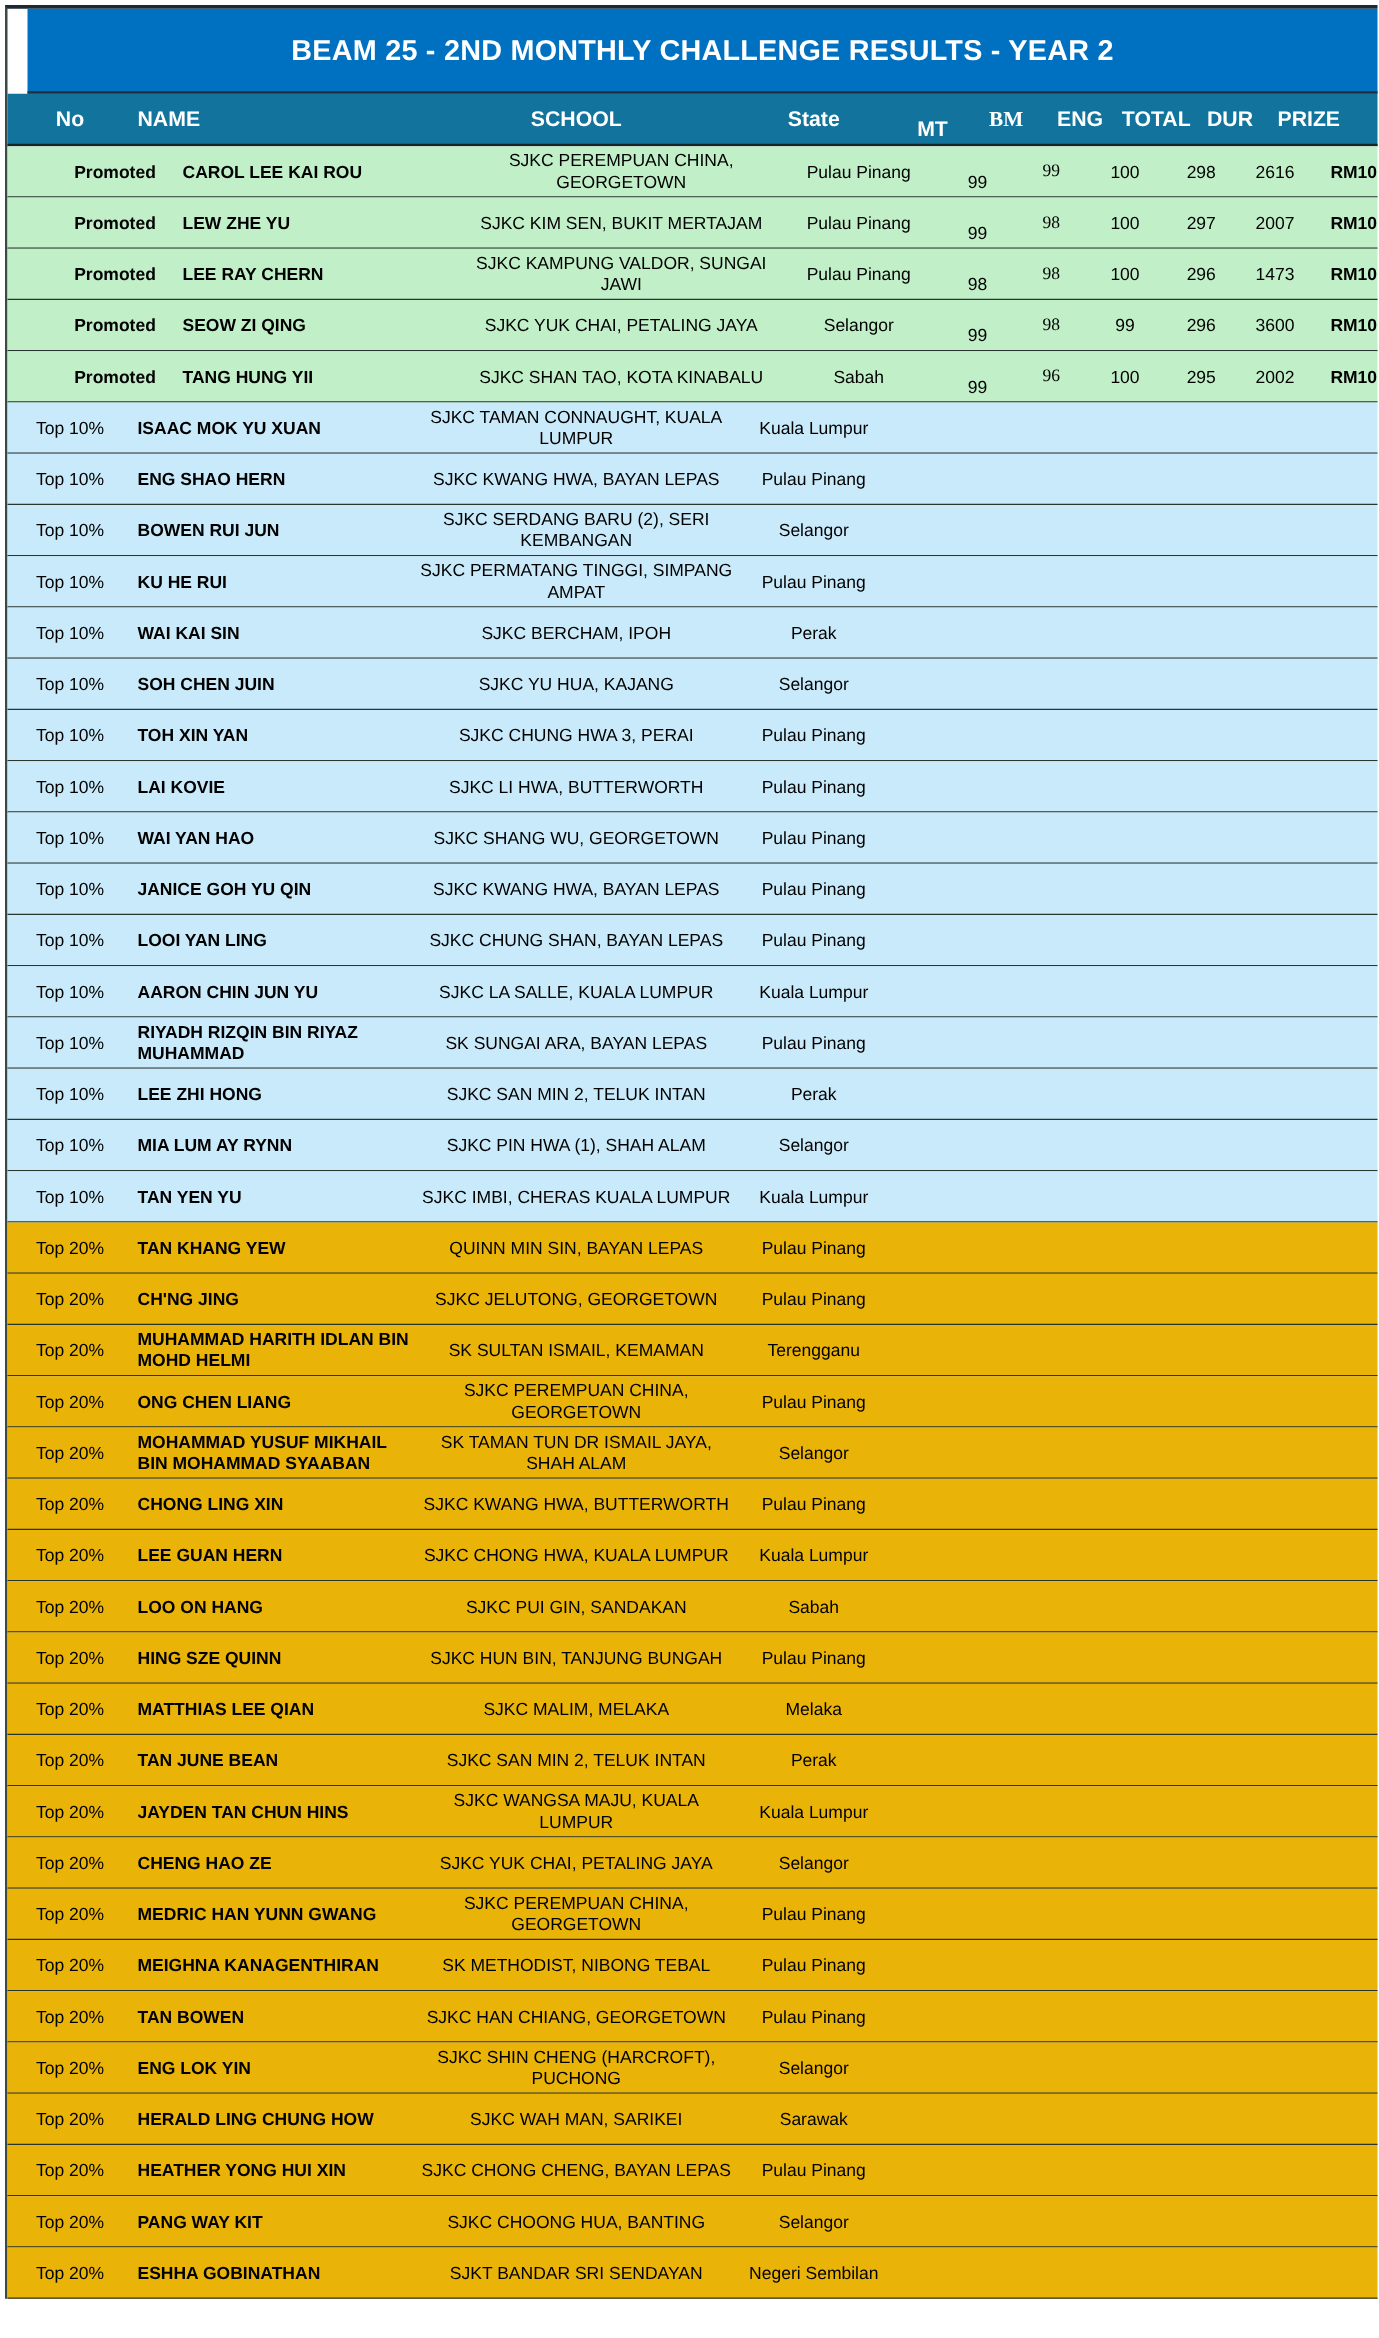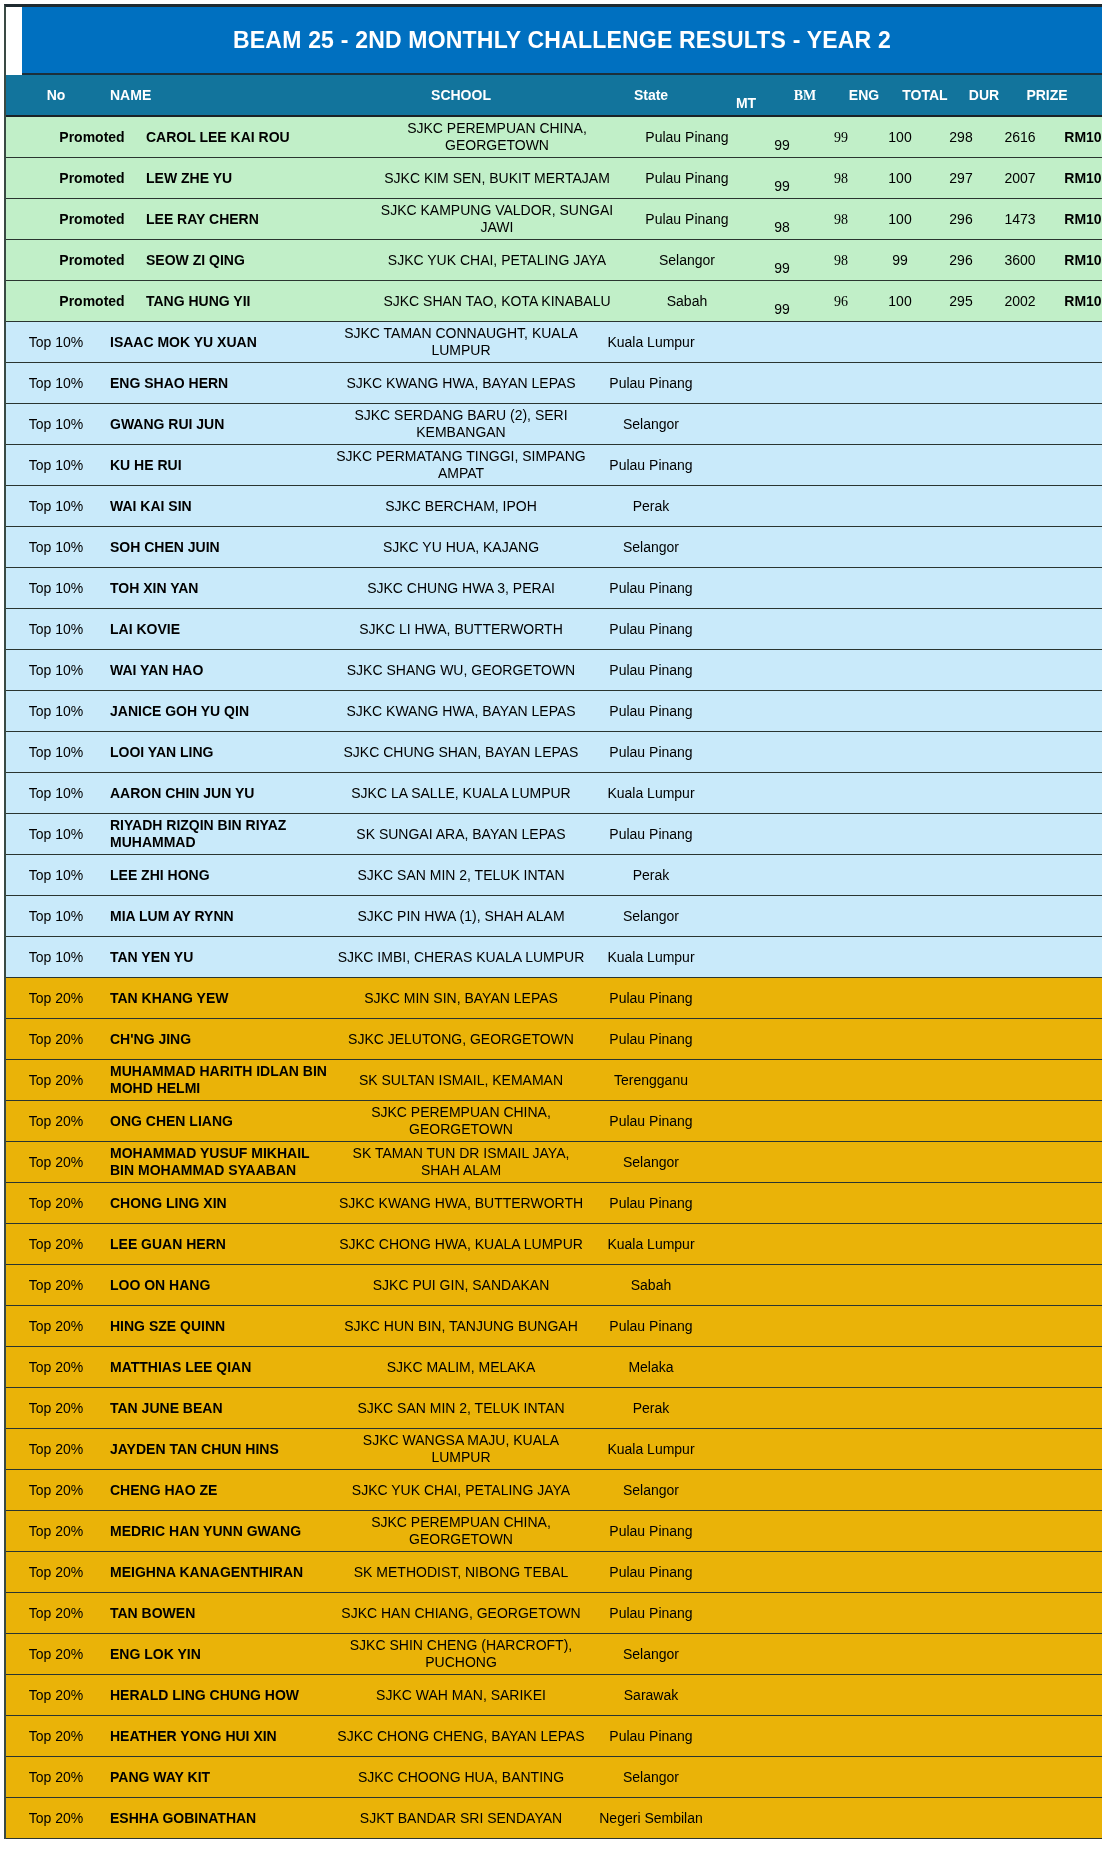--- a/index.html
+++ b/index.html
@@ -11,21 +11,21 @@
   }
   .title-band {
     height: 66px; background: #0070c0; color: #ffffff;
     display: flex; align-items: center; justify-content: center;
     font-weight: bold; font-size: 23px; letter-spacing: 0.2px;
     border-bottom: 2px solid #1c2f3a;
     margin-left: 16px;
   }
   .header-row {
     height: 40px; background: #12749c; color: #ffffff;
-    display: flex; align-items: center; font-weight: bold; font-size: 14px;
+    display: flex; align-items: center; font-weight: bold; font-size: 17px;
     border-bottom: 2px solid #1b2226;
   }
   .row {
     height: 40px; display: flex; align-items: center; font-size: 14px; color: #000;
     border-bottom: 1.7px solid #2a3530;
   }
   .row.promoted { background: #c1efc8; }
   .row.top10 { background: #c9eafa; }
   .row.top20 { background: #eab308; }
   .c { flex: none; text-align: center; line-height: 17px; }
@@ -139,21 +139,21 @@
     <div class="c c-state">Pulau Pinang</div>
     <div class="c c-mt"></div>
     <div class="c c-bm"></div>
     <div class="c c-eng"></div>
     <div class="c c-total"></div>
     <div class="c c-dur"></div>
     <div class="c c-prize"></div>
   </div>
       <div class="row top10">
     <div class="c c-no">Top 10%</div>
-    <div class="c c-name">GWANG RUI JUN</div>
+    <div class="c c-name">BOWEN RUI JUN</div>
     <div class="c c-school">SJKC SERDANG BARU (2), SERI KEMBANGAN</div>
     <div class="c c-state">Selangor</div>
     <div class="c c-mt"></div>
     <div class="c c-bm"></div>
     <div class="c c-eng"></div>
     <div class="c c-total"></div>
     <div class="c c-dur"></div>
     <div class="c c-prize"></div>
   </div>
       <div class="row top10">
@@ -308,21 +308,21 @@
     <div class="c c-mt"></div>
     <div class="c c-bm"></div>
     <div class="c c-eng"></div>
     <div class="c c-total"></div>
     <div class="c c-dur"></div>
     <div class="c c-prize"></div>
   </div>
       <div class="row top20">
     <div class="c c-no">Top 20%</div>
     <div class="c c-name">TAN KHANG YEW</div>
-    <div class="c c-school">SJKC MIN SIN, BAYAN LEPAS</div>
+    <div class="c c-school">QUINN MIN SIN, BAYAN LEPAS</div>
     <div class="c c-state">Pulau Pinang</div>
     <div class="c c-mt"></div>
     <div class="c c-bm"></div>
     <div class="c c-eng"></div>
     <div class="c c-total"></div>
     <div class="c c-dur"></div>
     <div class="c c-prize"></div>
   </div>
       <div class="row top20">
     <div class="c c-no">Top 20%</div>

